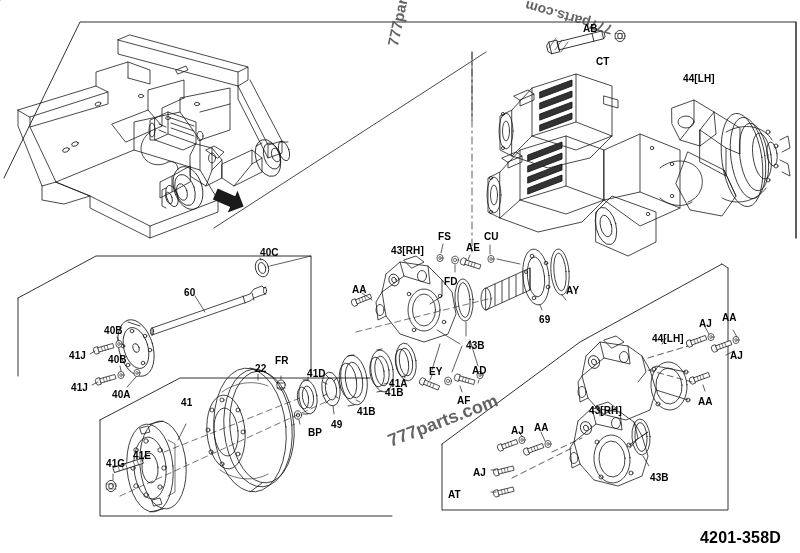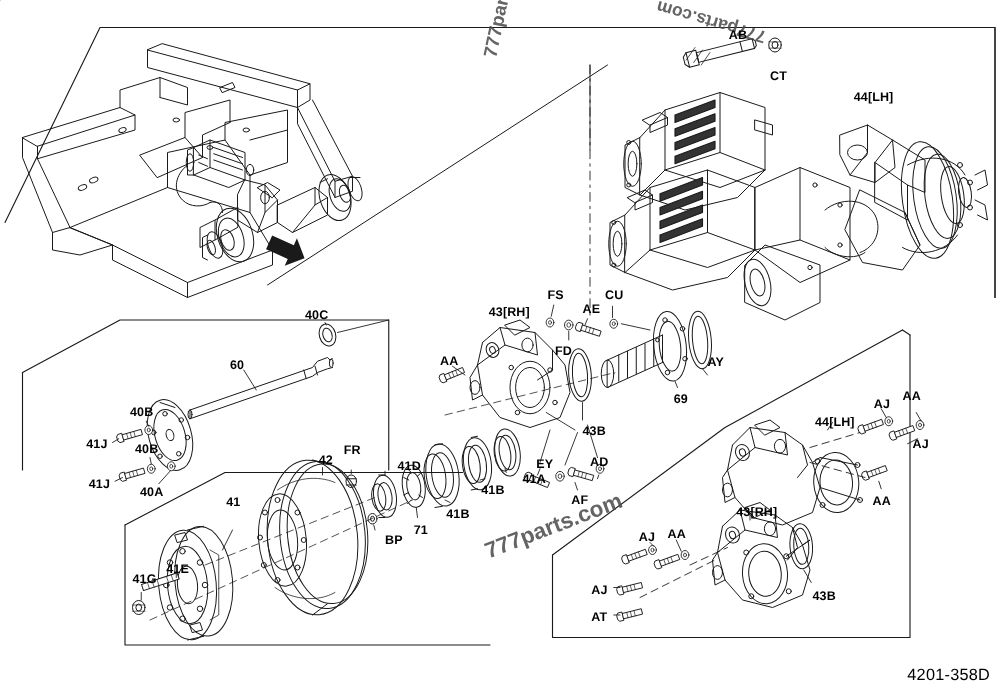--- a/index.html
+++ b/index.html
@@ -29,25 +29,25 @@
     font-family: "Liberation Sans", sans-serif;
     font-size: 10px;
     font-weight: bold;
     color: #000000;
     white-space: nowrap;
     line-height: 1;
     letter-spacing: 0.1px;
   }
   .code {
     position: absolute;
-    right: 8px;
+    right: 19px;
     bottom: 6px;
     font-family: "Liberation Sans", sans-serif;
-    font-size: 13px;
-    font-weight: normal;
+    font-size: 16px;
+    font-weight: bold;
     color: #000000;
     letter-spacing: 0.2px;
   }
   .wm {
     position: absolute;
     font-family: "Liberation Sans", sans-serif;
     font-weight: bold;
     color: #4a4a4a;
     white-space: nowrap;
     opacity: 0.85;
@@ -729,62 +729,62 @@
       </g>
 
     </g>
   </svg>
 
   <div class="wm wm1">777parts.com</div>
   <div class="wm wm2">777parts.com</div>
   <div class="wm wm3">777parts.com</div>
 
   <div class="lbl" style="left:583px;top:24px">AB</div>
-  <div class="lbl" style="left:616px;top:57px">CT</div>
+  <div class="lbl" style="left:596px;top:57px">CT</div>
   <div class="lbl" style="left:683px;top:74px">44[LH]</div>
 
-  <div class="lbl" style="left:244px;top:248px">40C</div>
+  <div class="lbl" style="left:260px;top:248px">40C</div>
   <div class="lbl" style="left:184px;top:288px">60</div>
   <div class="lbl" style="left:391px;top:246px">43[RH]</div>
   <div class="lbl" style="left:438px;top:232px">FS</div>
   <div class="lbl" style="left:444px;top:277px">FD</div>
   <div class="lbl" style="left:466px;top:243px">AE</div>
   <div class="lbl" style="left:484px;top:232px">CU</div>
   <div class="lbl" style="left:566px;top:286px">AY</div>
   <div class="lbl" style="left:539px;top:315px">69</div>
   <div class="lbl" style="left:352px;top:285px">AA</div>
   <div class="lbl" style="left:466px;top:341px">43B</div>
 
   <div class="lbl" style="left:104px;top:326px">40B</div>
   <div class="lbl" style="left:69px;top:351px">41J</div>
   <div class="lbl" style="left:108px;top:355px">40B</div>
   <div class="lbl" style="left:71px;top:383px">41J</div>
   <div class="lbl" style="left:112px;top:390px">40A</div>
-  <div class="lbl" style="left:255px;top:364px">42</div>
+  <div class="lbl" style="left:255px;top:364px">22</div>
   <div class="lbl" style="left:275px;top:356px">FR</div>
-  <div class="lbl" style="left:318px;top:369px">41D</div>
-  <div class="lbl" style="left:331px;top:420px">71</div>
+  <div class="lbl" style="left:307px;top:369px">41D</div>
+  <div class="lbl" style="left:331px;top:420px">49</div>
   <div class="lbl" style="left:308px;top:428px">BP</div>
   <div class="lbl" style="left:357px;top:407px">41B</div>
   <div class="lbl" style="left:385px;top:388px">41B</div>
-  <div class="lbl" style="left:418px;top:379px">41A</div>
+  <div class="lbl" style="left:389px;top:379px">41A</div>
   <div class="lbl" style="left:181px;top:398px">41</div>
   <div class="lbl" style="left:133px;top:451px">41E</div>
   <div class="lbl" style="left:106px;top:459px">41G</div>
   <div class="lbl" style="left:429px;top:367px">EY</div>
   <div class="lbl" style="left:457px;top:396px">AF</div>
   <div class="lbl" style="left:472px;top:366px">AD</div>
 
   <div class="lbl" style="left:652px;top:334px">44[LH]</div>
   <div class="lbl" style="left:699px;top:319px">AJ</div>
   <div class="lbl" style="left:722px;top:313px">AA</div>
   <div class="lbl" style="left:730px;top:351px">AJ</div>
   <div class="lbl" style="left:698px;top:397px">AA</div>
   <div class="lbl" style="left:589px;top:406px">43[RH]</div>
   <div class="lbl" style="left:511px;top:426px">AJ</div>
   <div class="lbl" style="left:534px;top:423px">AA</div>
   <div class="lbl" style="left:473px;top:468px">AJ</div>
-  <div class="lbl" style="left:473px;top:490px">AT</div>
+  <div class="lbl" style="left:448px;top:490px">AT</div>
   <div class="lbl" style="left:650px;top:473px">43B</div>
 
   <div class="code">4201-358D</div>
 
 </div>
 
 </body></html>

